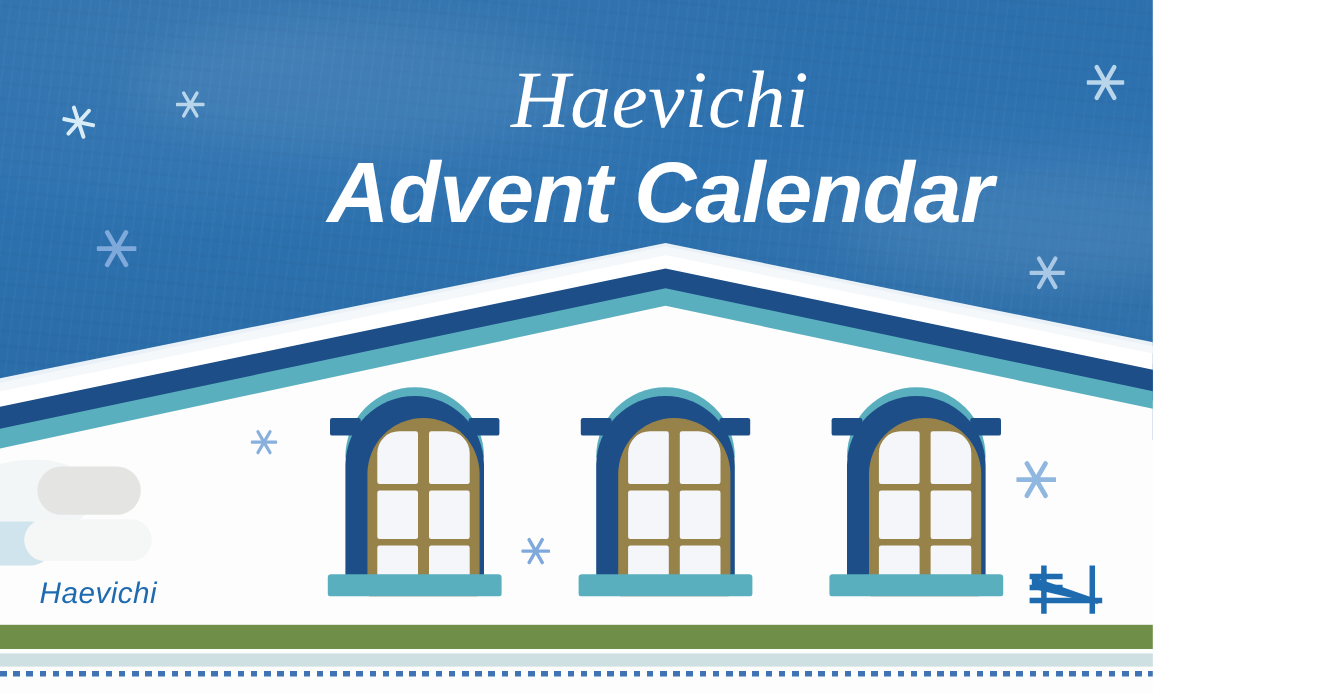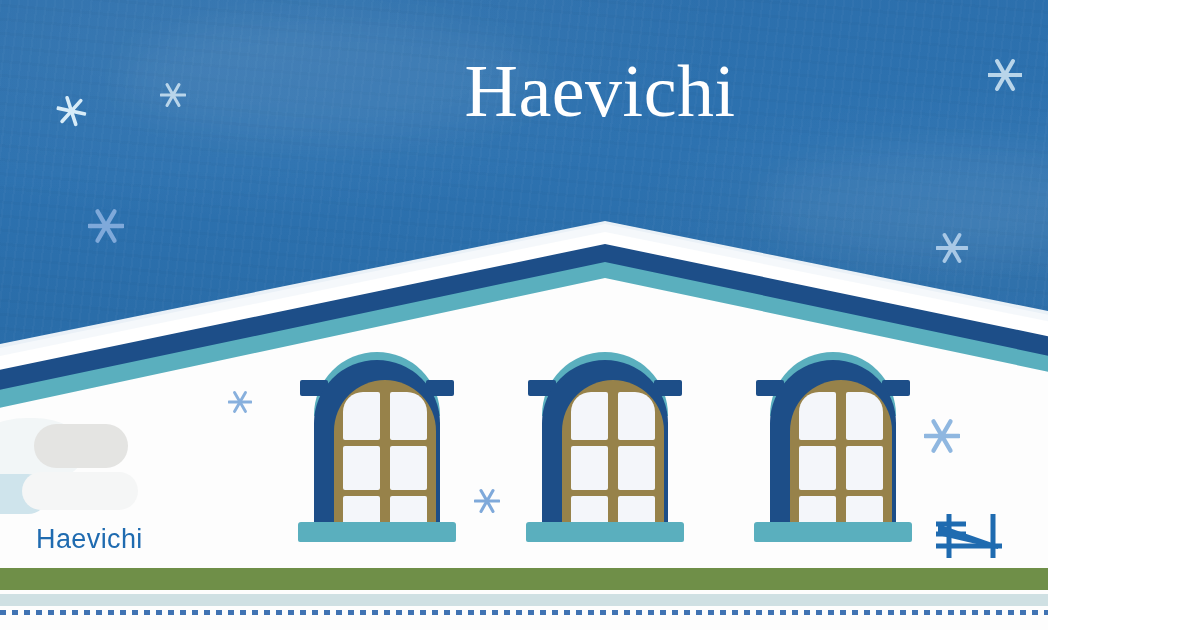--- a/index.html
+++ b/index.html
@@ -7,20 +7,21 @@
   html,body{
     background:#ffffff;
     font-family:"Liberation Sans", sans-serif;
   }
   #stage{
     position:relative;
     width:1048px;
     height:630px;
     overflow:hidden;
     background:#ffffff;
+    font-style:italic;
   }
 
   
   .sky{
     position:absolute; left:0; top:0; width:1200px; height:400px;
     background:
       radial-gradient(ellipse 700px 260px at 20% 10%, rgba(255,255,255,.07), rgba(255,255,255,0) 70%),
       radial-gradient(ellipse 520px 200px at 82% 55%, rgba(255,255,255,.05), rgba(255,255,255,0) 70%),
       linear-gradient(178deg,#2c6fac 0%,#2d72b0 40%,#2a6da9 72%,#2b6fad 100%);
   }
@@ -190,20 +191,21 @@
             <g stroke="#a8c8e6" stroke-width="3.8" stroke-linecap="round">
             <line x1="31.0" y1="16.0" x2="1.0" y2="16.0"></line>
             <line x1="23.5" y1="29.0" x2="8.5" y2="3.0"></line>
             <line x1="8.5" y1="29.0" x2="23.5" y2="3.0"></line>
           </g>
           </svg></div>
     </div>
 
   <div class="title-wrap">
     <div class="title-top">Haevichi</div>
+    <div class="title-main">Advent Calendar</div>
   </div>
 
   <div class="building">
     <svg class="roof-layer" viewBox="0 0 1200 630" preserveAspectRatio="none">
 
       <path d="M -20 640 L -20 404 L 605 272 L 1220 400 L 1220 640 Z" fill="#fdfdfd"></path>
 
       <path d="M -20 392 L 605 258 L 1220 388 L 1220 408 L 605 278 L -20 412 Z" fill="#5aafbe"></path>
 
       <path d="M -20 368 L 605 240 L 1220 366 L 1220 392 L 605 262 L -20 394 Z" fill="#1d4e88"></path>

